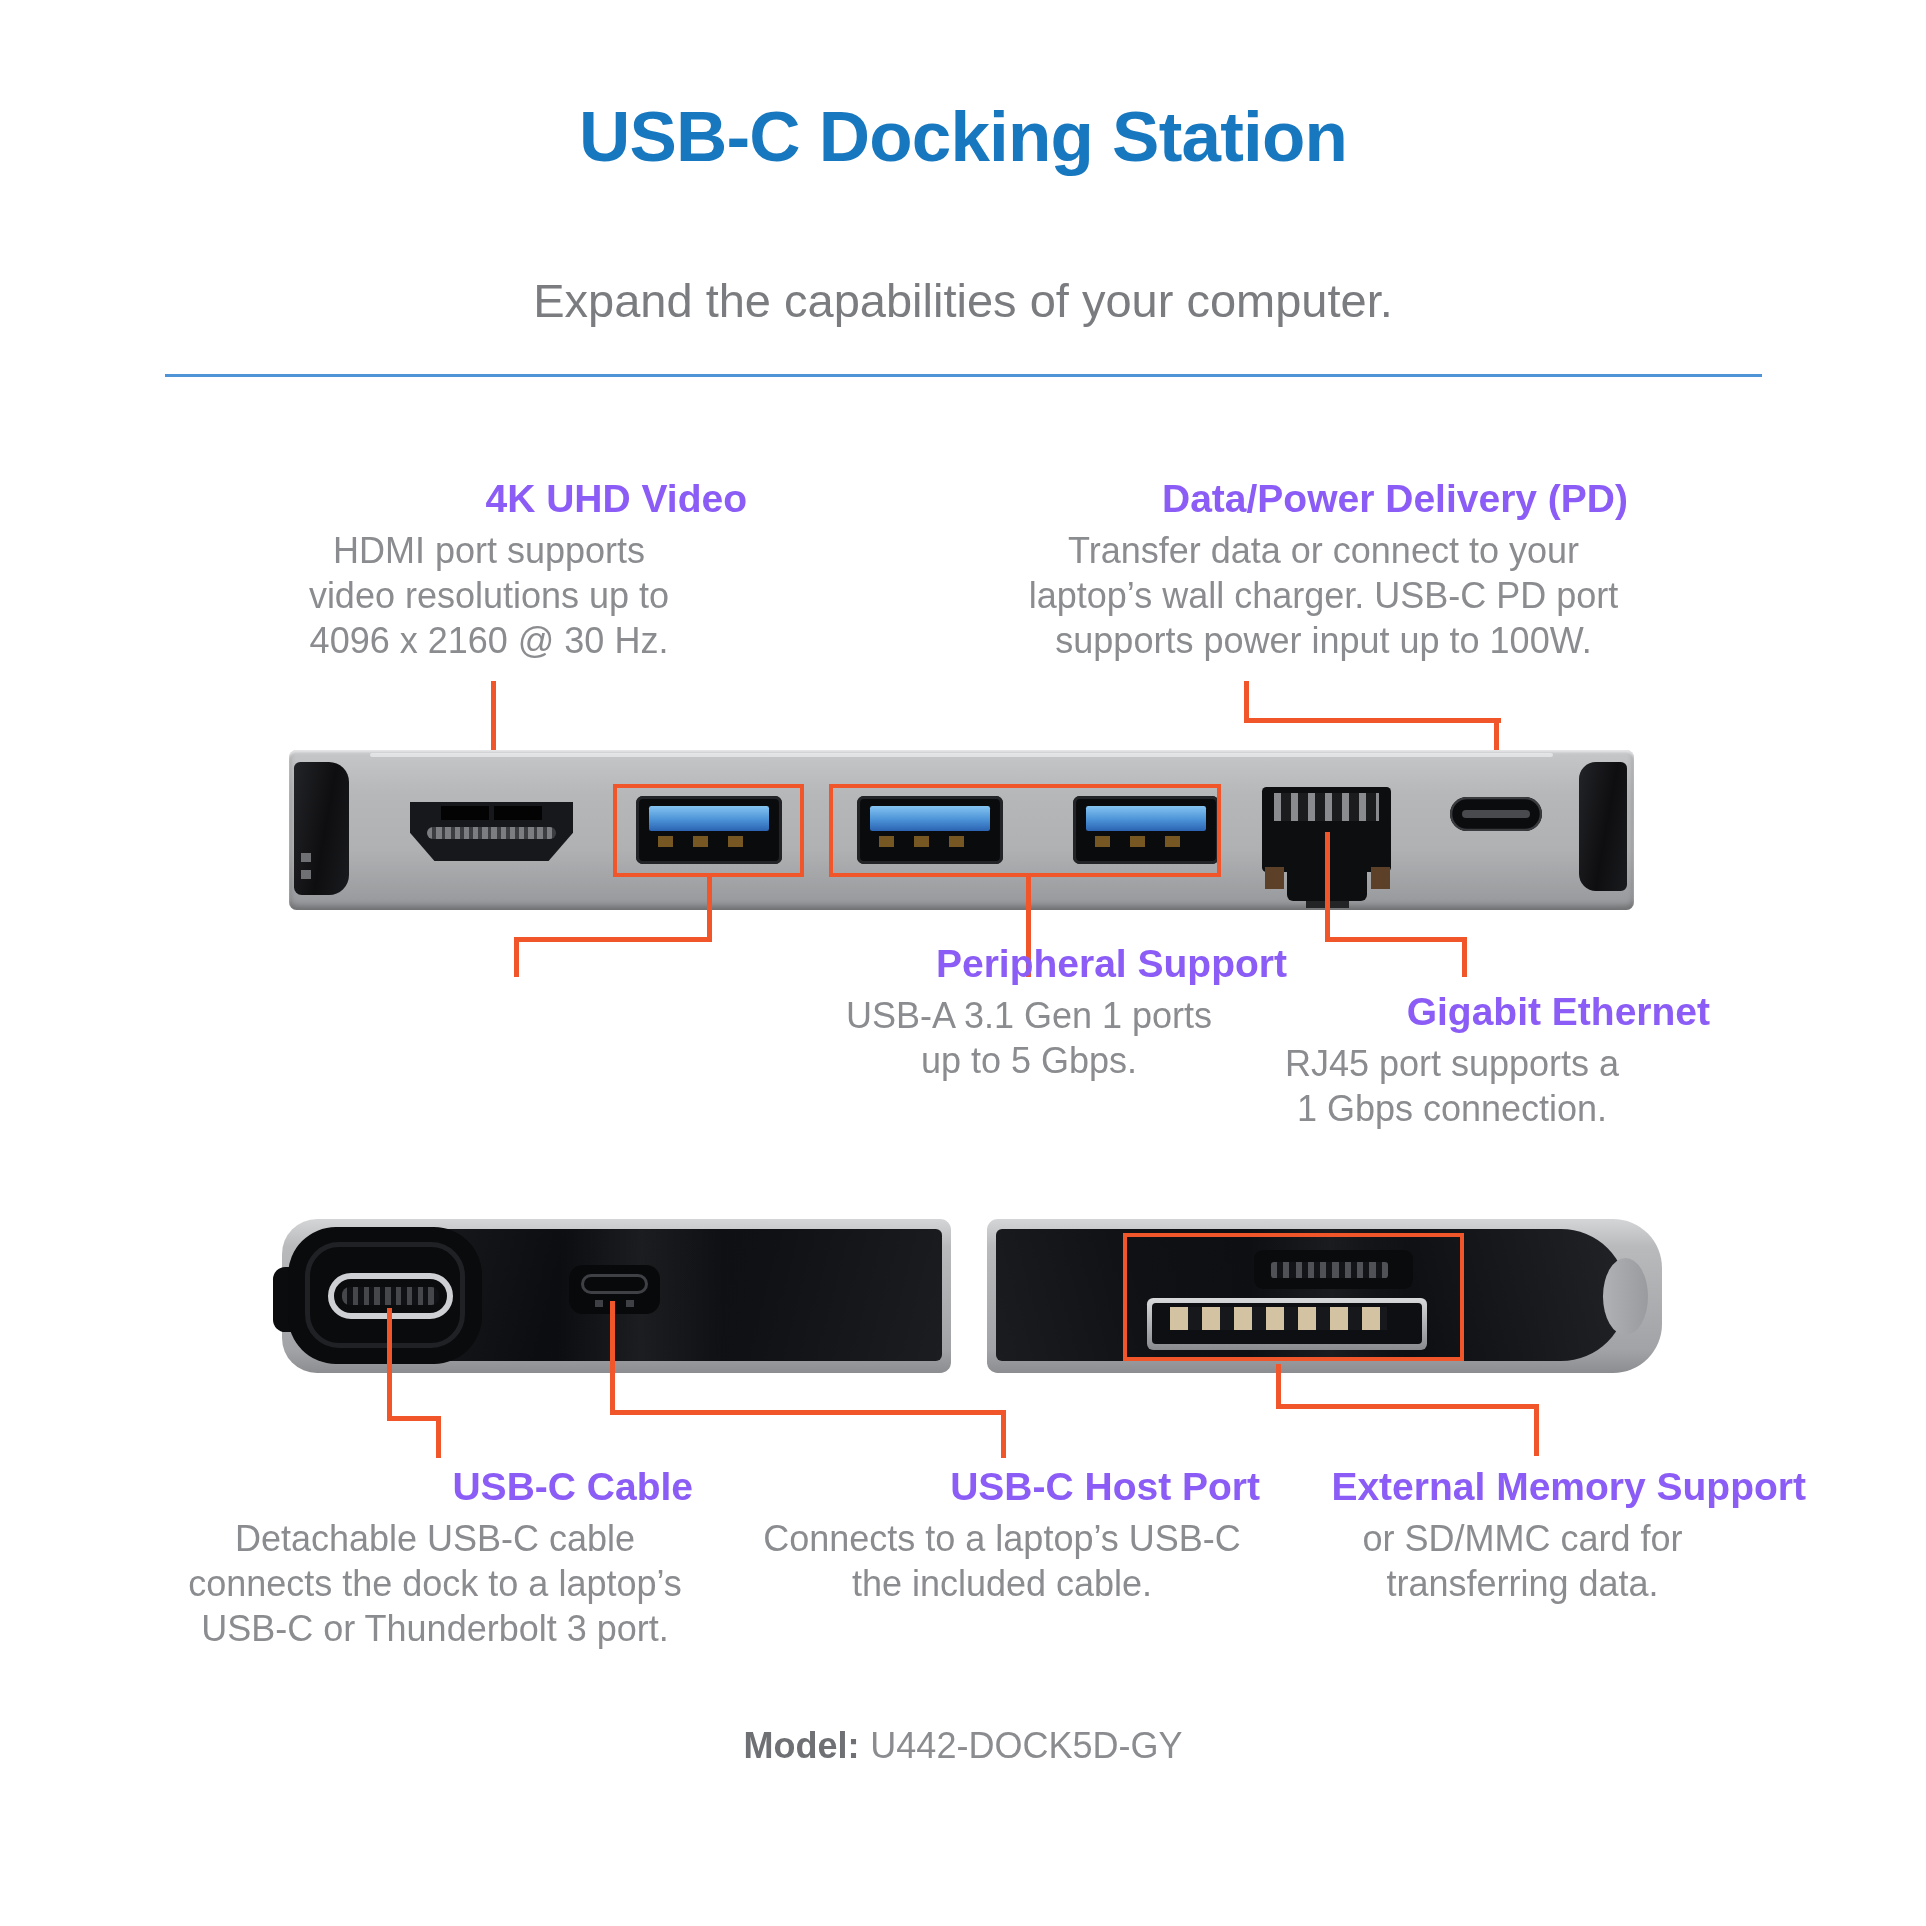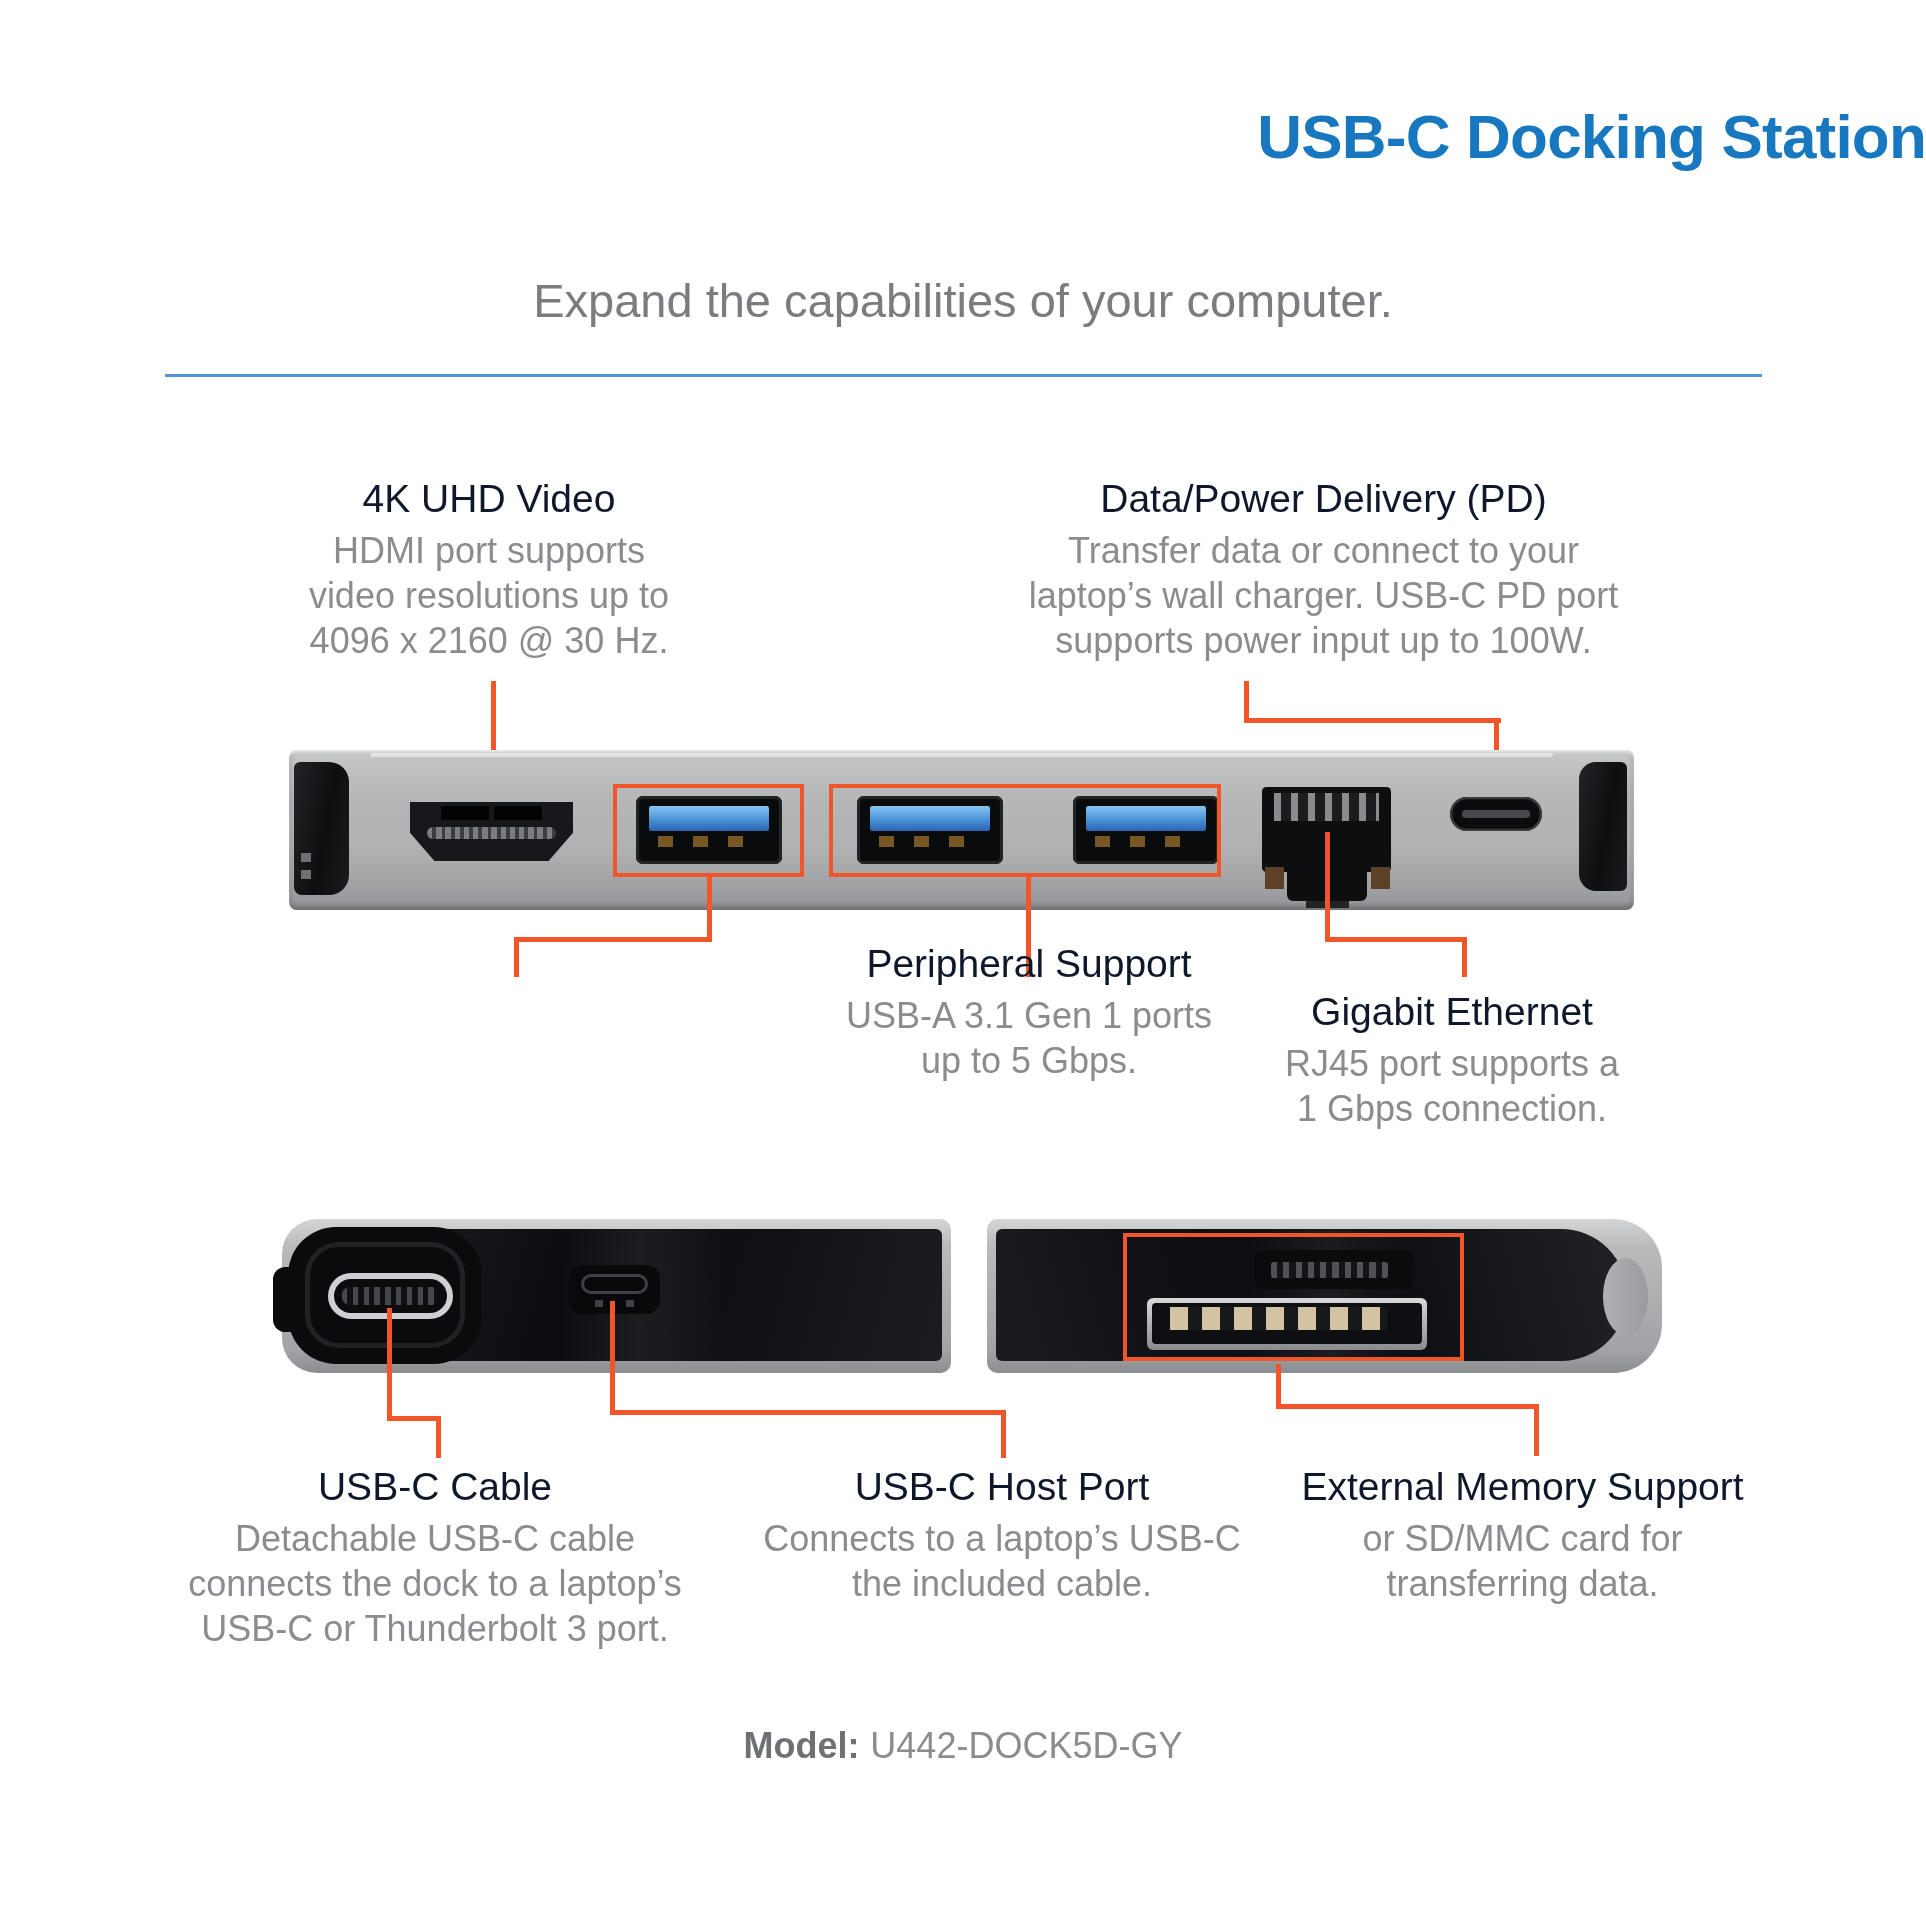--- a/index.html
+++ b/index.html
@@ -1,28 +1,28 @@
 <!DOCTYPE html>
 <html style="font-size:12.3px"><head>
 <meta charset="utf-8">
 <style>
   html,body{margin:0;padding:0;background:#ffffff;}
   .canvas{position:relative;width:1926px;height:1926px;background:#ffffff;overflow:hidden;
           font-family:"Liberation Sans",sans-serif;}
 
   
-  .title{position:absolute;left:0;top:85px;width:100%;text-align:right;
-         font-size:62px;line-height:103px;font-weight:bold;color:#1878bf;letter-spacing:-0.8px;}
+  .title{position:absolute;left:0;top:85px;width:100%;text-align:center;
+         font-size:71px;line-height:103px;font-weight:bold;color:#1878bf;letter-spacing:-0.8px;}
   .subtitle{position:absolute;left:0;top:268px;width:100%;text-align:center;
             font-size:47px;line-height:66px;color:#7b7c7f;}
   .divider{position:absolute;left:165px;top:374px;width:1597px;height:3.1px;background:#4f94d6;}
 
   
   .callout{position:absolute;text-align:center;}
-  .callout .co-title{font-size:39px;line-height:48px;font-weight:normal;color:#0f172a;margin-bottom:4.6px;}
+  .callout .co-title{font-size:39px;line-height:48px;font-weight:bold;color:#8b5cf6;margin-bottom:4.6px;text-align:right;}
   .callout .co-line{font-size:36px;line-height:45px;color:#8b8c8f;}
   #co-4k{left:231px;top:475px;width:516px;}
   #co-pd{left:1019px;top:475px;width:609px;}
   #co-usba{left:262px;top:988px;width:516px;}
   #co-periph{left:771px;top:940px;width:516px;}
   #co-gige{left:1194px;top:988px;width:516px;}
   #co-cable{left:177px;top:1463px;width:516px;}
   #co-host{left:744px;top:1463px;width:516px;}
   #co-ext{left:1239px;top:1463px;width:567px;}
 

